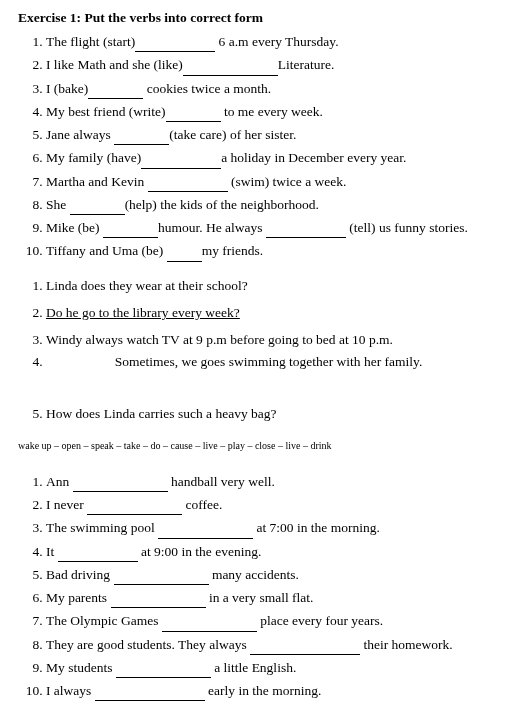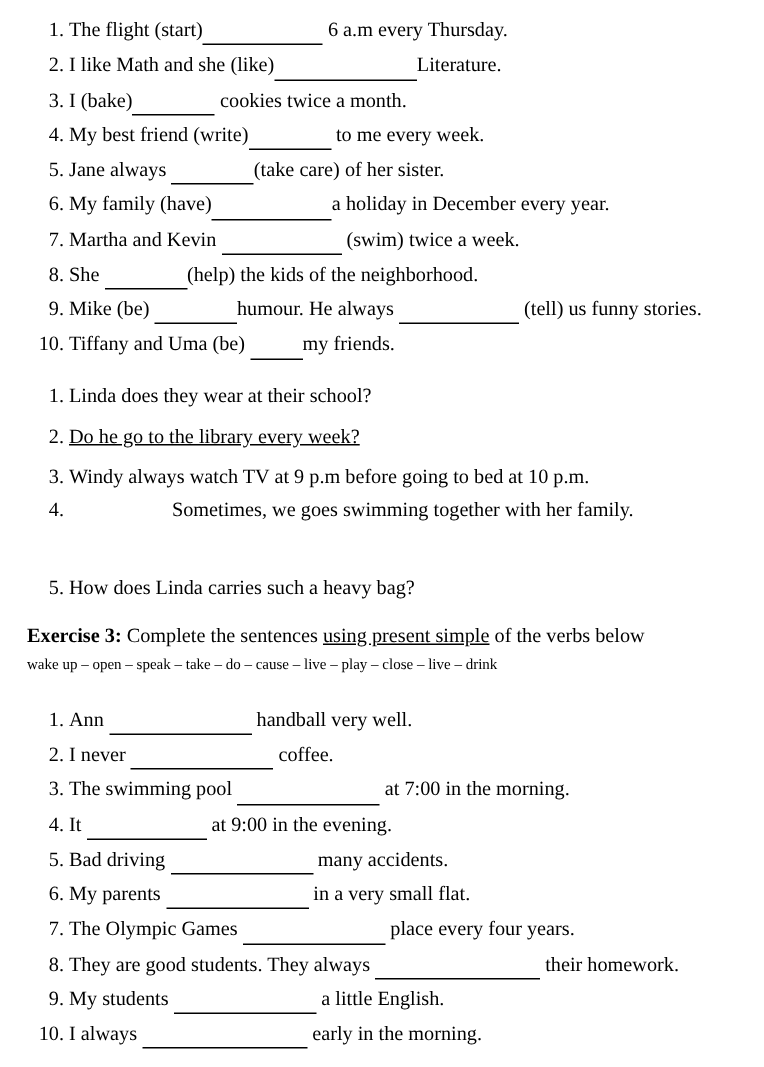--- a/index.html
+++ b/index.html
@@ -64,20 +64,21 @@
       margin-bottom: 4px;
     }
     .ex3-title .ex-label {
       font-weight: bold;
     }
   </style>
 </head>
 <body>
 
 <div class="section">
+  <div class="section-title">Exercise 1: Put the verbs into correct form</div>
   <ol class="ol-list">
     <li>The flight (start)<span class="blank"></span> 6 a.m every Thursday.</li>
     <li>I like Math and she (like)<span class="blank blank-medium"></span>Literature.</li>
     <li>I (bake)<span class="blank blank-short"></span> cookies twice a month.</li>
     <li>My best friend (write)<span class="blank blank-short"></span> to me every week.</li>
     <li>Jane always <span class="blank blank-short"></span>(take care) of her sister.</li>
     <li>My family (have)<span class="blank"></span>a holiday in December every year.</li>
     <li>Martha and Kevin <span class="blank"></span> (swim) twice a week.</li>
     <li>She <span class="blank blank-short"></span>(help) the kids of the neighborhood.</li>
     <li>Mike (be) <span class="blank blank-short"></span>humour. He always <span class="blank"></span> (tell) us funny stories.</li>
@@ -89,23 +90,20 @@
   <ol class="ol-list">
     <li style="margin-bottom:7px;">Linda does they wear at their school?</li>
     <li style="margin-bottom:7px;text-decoration:underline;">Do he go to the library every week?</li>
     <li style="margin-bottom:2px;">Windy always watch TV at 9 p.m before going to bed at 10 p.m.</li>
     <li style="margin-bottom:7px;text-align:center;">Sometimes, we goes swimming together with her family.</li>
     <li style="margin-bottom:7px;margin-top:31px;">How does Linda carries such a heavy bag?</li>
   </ol>
 </div>
 
 <div class="section">
-  <div class="ex3-title">
-    <span class="ex-label">Exercise 3:</span><span> Complete the sentences </span><span class="underline">using present simple</span><span> of the verbs below</span>
-  </div>
   <div class="word-list">
     wake up – open – speak – take – do – cause – live – play – close – live – drink
   </div>
   <ol class="ol-list">
     <li>Ann <span class="blank blank-medium"></span> handball very well.</li>
     <li>I never <span class="blank blank-medium"></span> coffee.</li>
     <li>The swimming pool <span class="blank blank-medium"></span> at 7:00 in the morning.</li>
     <li>It <span class="blank"></span> at 9:00 in the evening.</li>
     <li>Bad driving <span class="blank blank-medium"></span> many accidents.</li>
     <li>My parents <span class="blank blank-medium"></span> in a very small flat.</li>

